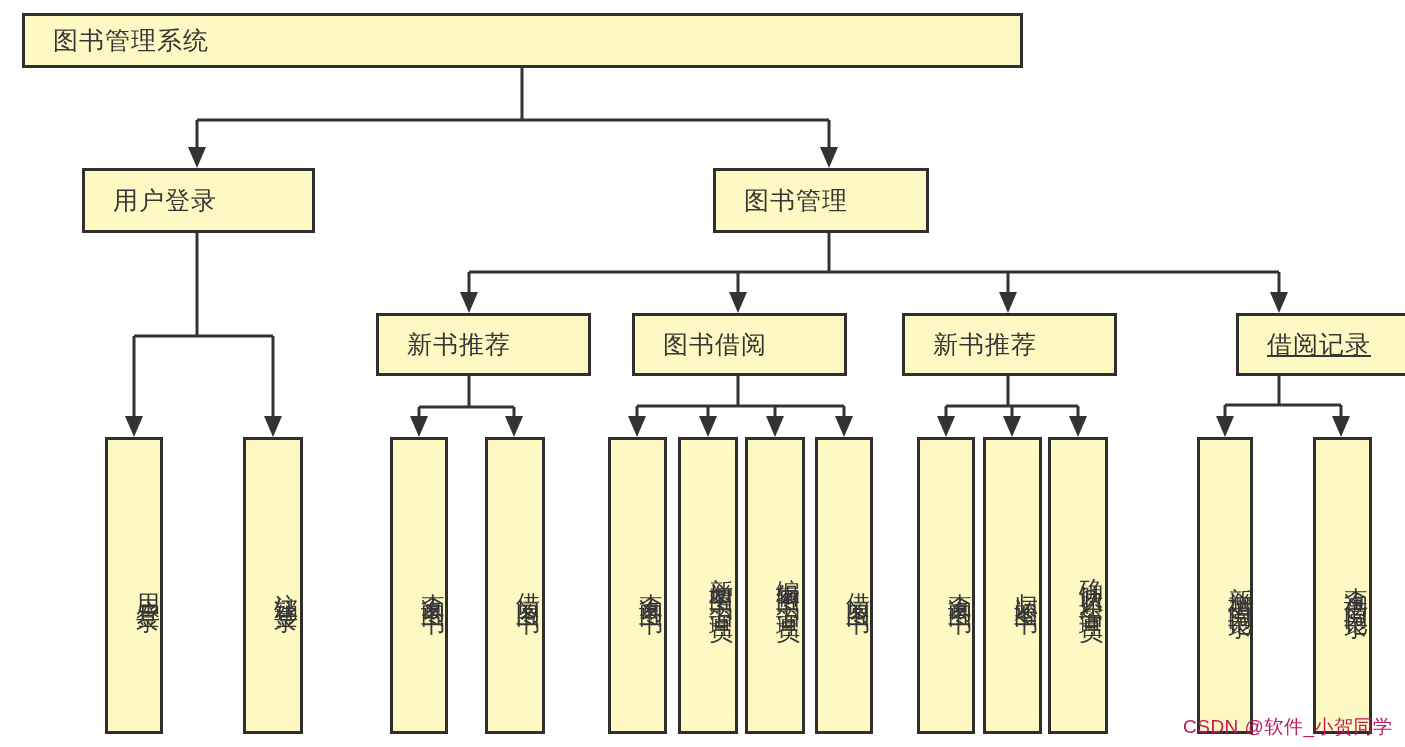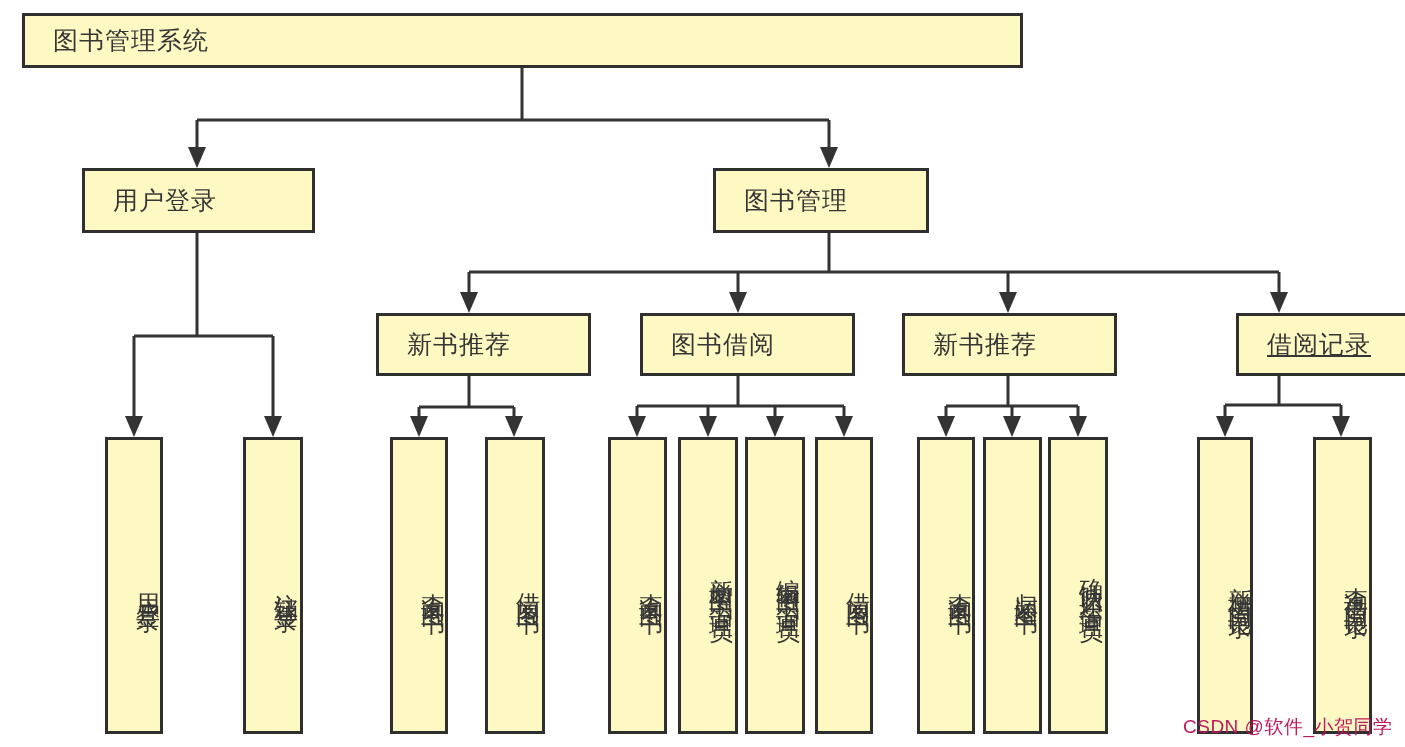--- a/index.html
+++ b/index.html
@@ -105,21 +105,21 @@
   <div class="node" style="left:82px;top:168px;width:233px;height:65px;">
     <span class="hlabel">用户登录</span>
   </div>
   <div class="node" style="left:713px;top:168px;width:216px;height:65px;">
     <span class="hlabel">图书管理</span>
   </div>
 
   <div class="node" style="left:376px;top:313px;width:215px;height:63px;">
     <span class="hlabel">新书推荐</span>
   </div>
-  <div class="node" style="left:632px;top:313px;width:215px;height:63px;margin-left:8px;">
+  <div class="node" style="left:632px;top:313px;width:215px;height:63px;">
     <span class="hlabel">图书借阅</span>
   </div>
   <div class="node" style="left:902px;top:313px;width:215px;height:63px;">
     <span class="hlabel">新书推荐</span>
   </div>
   <div class="node" style="left:1236px;top:313px;width:215px;height:63px;text-decoration:underline;">
     <span class="hlabel">借阅记录</span>
   </div>
 
   <div class="node leaf" style="left:105px;top:437px;width:58px;height:297px;">

